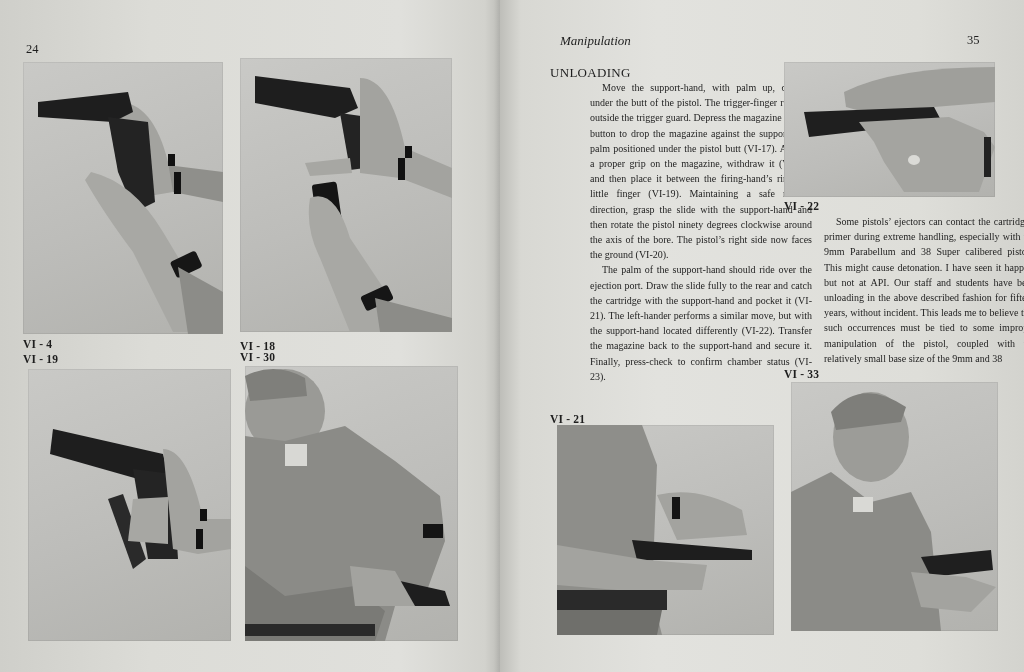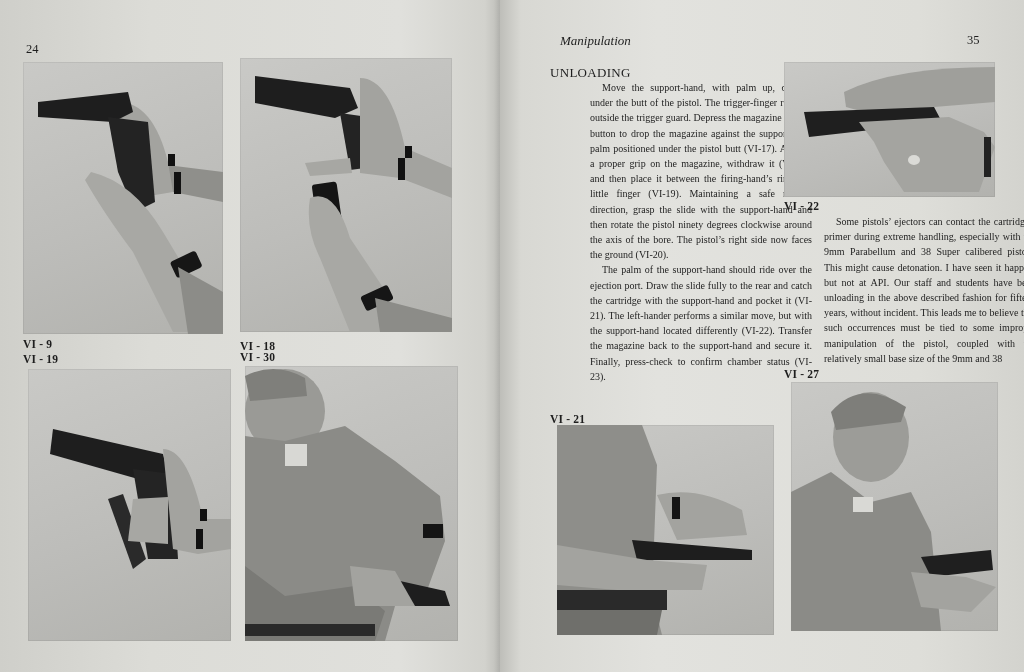--- a/index.html
+++ b/index.html
@@ -61,21 +61,21 @@
       <path d="M95 40 Q130 40 145 100 L150 130 L120 135 L100 110 Z" fill="#a3a39f"></path>
       <path d="M15 40 L105 30 L110 50 L90 60 L15 55 Z" fill="#1e1e1e"></path>
       <path d="M85 55 L125 60 L132 140 L112 150 L95 110 Z" fill="#232323"></path>
       <rect x="145" y="92" width="7" height="12" fill="#111"></rect>
       <rect x="151" y="110" width="7" height="22" fill="#111"></rect>
       <path d="M68 110 Q110 120 140 170 L170 220 L165 270 L150 270 L110 190 Q80 150 62 118 Z" fill="#a8a8a4"></path>
       <rect x="150" y="195" width="28" height="18" rx="3" transform="rotate(-25 160 205)" fill="#161616"></rect>
       <path d="M155 205 L200 230 L200 272 L165 272 Z" fill="#8c8c88"></path>
     </svg>
   </div>
-  <div class="caption" style="left:23px; top:338px; width:200px;">VI - 9</div>
+  <div class="caption" style="left:23px; top:338px; width:200px;">VI - 4</div>
   <div class="caption" style="left:23px; top:353px; width:200px;">VI - 19</div>
 
   <div class="photo" style="left:240px; top:58px; width:212px; height:274px;">
     <svg viewBox="0 0 212 274" preserveAspectRatio="none">
       <path d="M15 18 L110 30 L118 50 L95 60 L15 45 Z" fill="#1e1e1e"></path>
       <path d="M100 55 L135 60 L140 108 L110 112 Z" fill="#232323"></path>
       <path d="M120 20 Q150 20 165 90 L212 110 L212 140 L160 120 L120 115 Z" fill="#a3a39f"></path>
       <path d="M65 105 L110 100 L112 115 L70 118 Z" fill="#a7a7a3"></path>
       <rect x="165" y="88" width="7" height="12" fill="#111"></rect>
       <rect x="158" y="100" width="7" height="22" fill="#111"></rect>
@@ -150,21 +150,21 @@
       <ellipse cx="130" cy="98" rx="6" ry="5" fill="#dadad6"></ellipse>
       <rect x="200" y="75" width="7" height="40" fill="#222"></rect>
     </svg>
   </div>
   <div class="caption" style="left:284px; top:200px; width:211px;">VI - 22</div>
 
   <div class="body-text" style="left:284px; top:214px; width:212px;">
     <p>Some pistols’ ejectors can contact the cartridge’s primer during extreme handling, especially with the 9mm Parabellum and 38 Super calibered pistols. This might cause detonation. I have seen it happen, but not at API. Our staff and students have been unloading in the above described fashion for fifteen years, without incident. This leads me to believe that such occurrences must be tied to some improper manipulation of the pistol, coupled with the relatively small base size of the 9mm and 38</p>
   </div>
 
-  <div class="caption" style="left:284px; top:368px; width:211px;">VI - 27</div>
+  <div class="caption" style="left:284px; top:368px; width:211px;">VI - 33</div>
 
   <div class="photo" style="left:291px; top:382px; width:207px; height:249px;">
     <svg viewBox="0 0 207 249" preserveAspectRatio="none">
       <ellipse cx="80" cy="55" rx="38" ry="45" fill="#9c9c98"></ellipse>
       <path d="M40 30 Q70 -5 115 25 L110 40 L45 48 Z" fill="#7e7e7a"></path>
       <path d="M0 110 L40 90 L80 120 L120 110 L140 150 L145 200 L150 249 L0 249 Z" fill="#8b8b87"></path>
       <rect x="62" y="115" width="20" height="15" fill="#d9d9d5"></rect>
       <path d="M130 175 L200 168 L202 188 L140 195 Z" fill="#1f1f1f"></path>
       <path d="M120 190 L175 195 L205 205 L180 230 L130 225 Z" fill="#a3a39f"></path>
     </svg>

